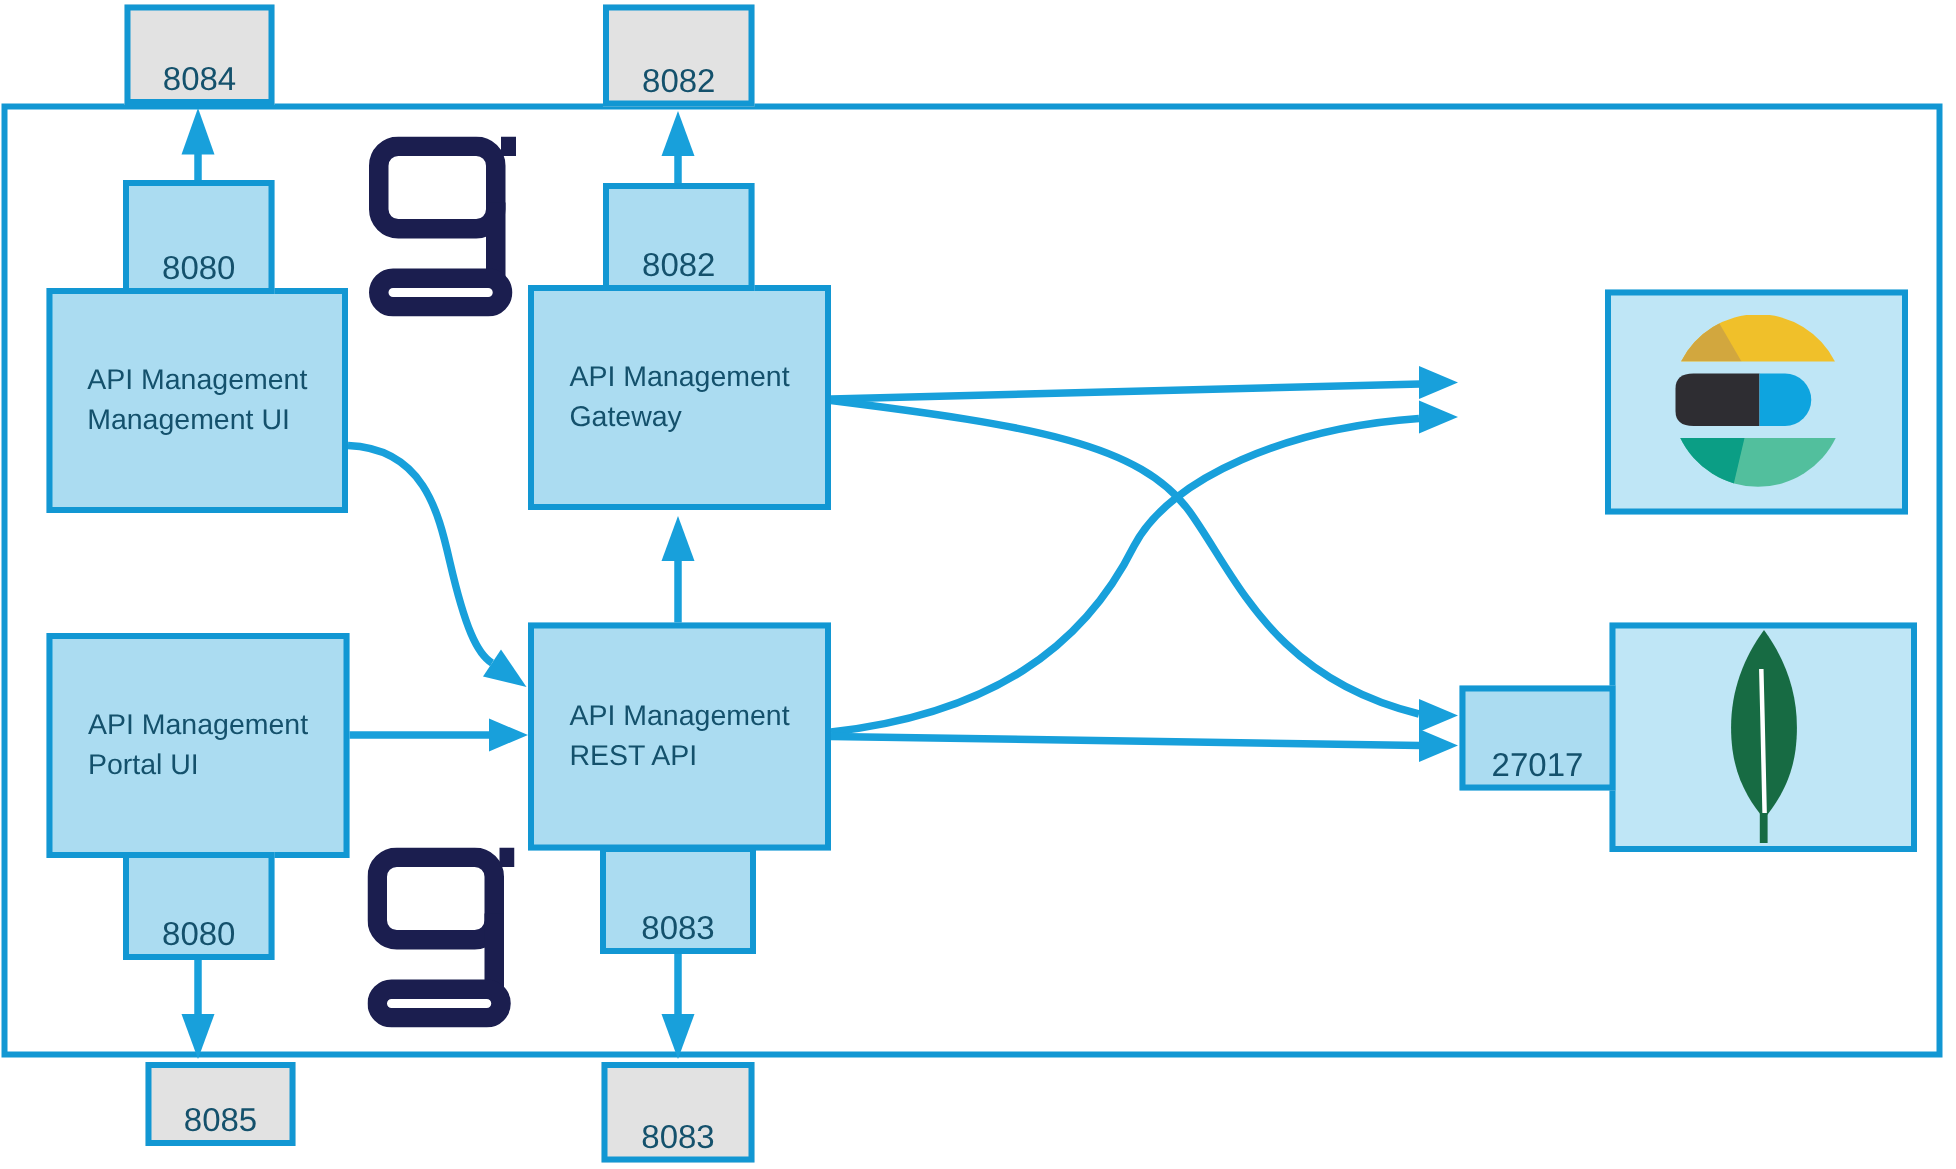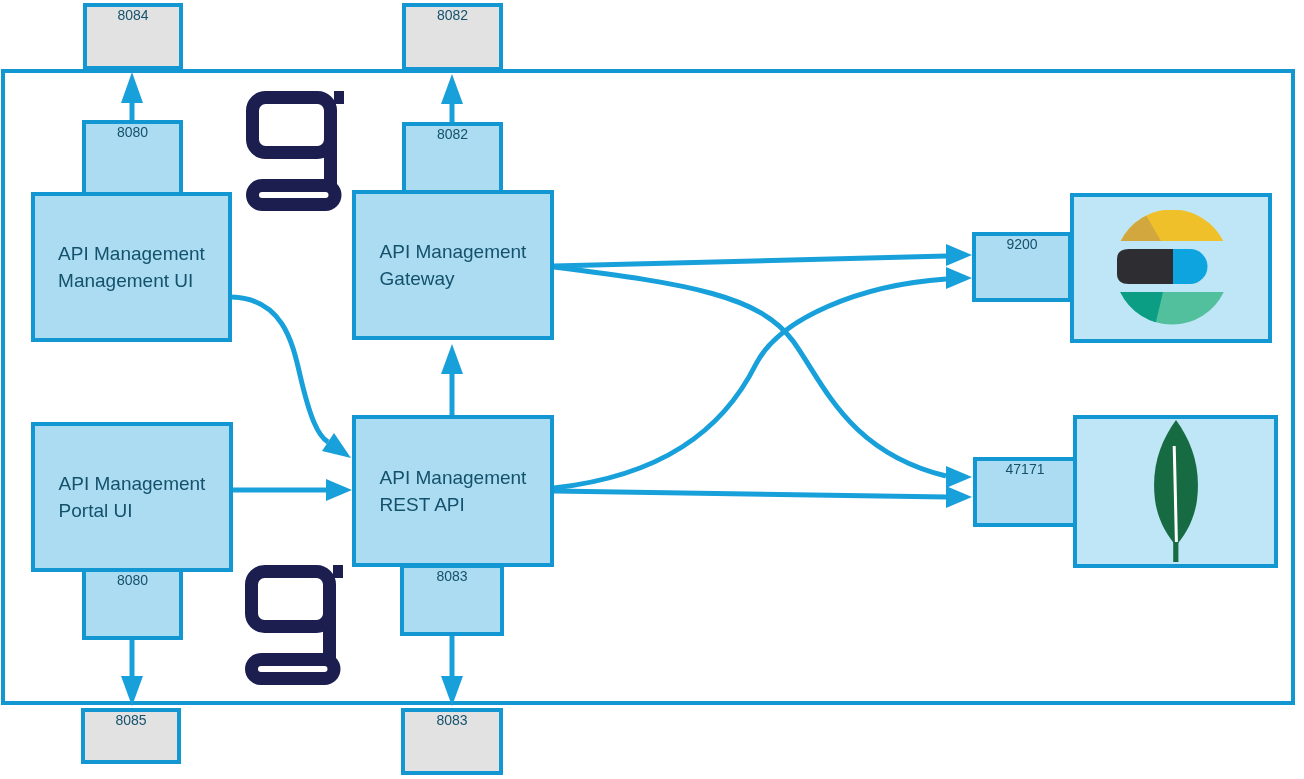--- a/index.html
+++ b/index.html
@@ -16,22 +16,22 @@
   .abs{position:absolute;box-sizing:border-box;}
   .frame{border:4px solid var(--border);background:transparent;z-index:1;}
   .node{
     border:4px solid var(--border);background:var(--node_fill);z-index:2;
     display:flex;align-items:center;justify-content:center;
     color:var(--text);font-size:19px;line-height:27px;
   }
   .node.db{background:var(--db_fill);z-index:2;}
   .port{
     border:4px solid var(--border);background:var(--node_fill);z-index:3;
-    display:flex;align-items:flex-start;justify-content:center;
-    color:var(--text);font-size:14px;
+    display:flex;align-items:flex-end;justify-content:center;
+    color:var(--text);font-size:22px;
   }
   .port.gray{background:var(--gray_fill);}
   .logo{z-index:4;}
   #wires{position:absolute;left:0;top:0;z-index:5;pointer-events:none;}
 </style>
 </head>
 <body>
 
 <div id="canvas">
 
@@ -73,34 +73,31 @@
   </div>
   <div class="abs port" style="left:402px;top:122px;width:101px;height:72px;">
     <span>8082</span>
   </div>
   <div class="abs port" style="left:82px;top:568px;width:101px;height:72px;">
     <span>8080</span>
   </div>
   <div class="abs port" style="left:400px;top:564px;width:104px;height:72px;">
     <span>8083</span>
   </div>
-  <div class="abs port" style="left:972px;top:232px;width:100px;height:70px;">
-    <span>9200</span>
-  </div>
   <div class="abs port" style="left:973px;top:457px;width:104px;height:70px;">
-    <span>47171</span>
+    <span>27017</span>
   </div>
 
   <div class="abs port gray" style="left:83px;top:3px;width:100px;height:67px;">
     <span>8084</span>
   </div>
   <div class="abs port gray" style="left:402px;top:3px;width:101px;height:68px;">
     <span>8082</span>
   </div>
-  <div class="abs port gray" style="left:81px;top:708px;width:100px;height:56px;">
+  <div class="abs port gray" style="left:97px;top:708px;width:100px;height:56px;">
     <span>8085</span>
   </div>
   <div class="abs port gray" style="left:401px;top:708px;width:102px;height:67px;">
     <span>8083</span>
   </div>
 
   <svg class="abs logo" style="left:246px;top:91px;" width="98" height="120" viewBox="0 0 98 120">
     <rect x="6.5" y="6.5" width="78" height="55" rx="13" style="fill:none;stroke:var(--navy);stroke-width:13"></rect>
     <rect x="88" y="0" width="10" height="13" style="fill:var(--navy)"></rect>
     <line x1="84.5" y1="44" x2="84.5" y2="101" style="stroke:var(--navy);stroke-width:13"></line>

